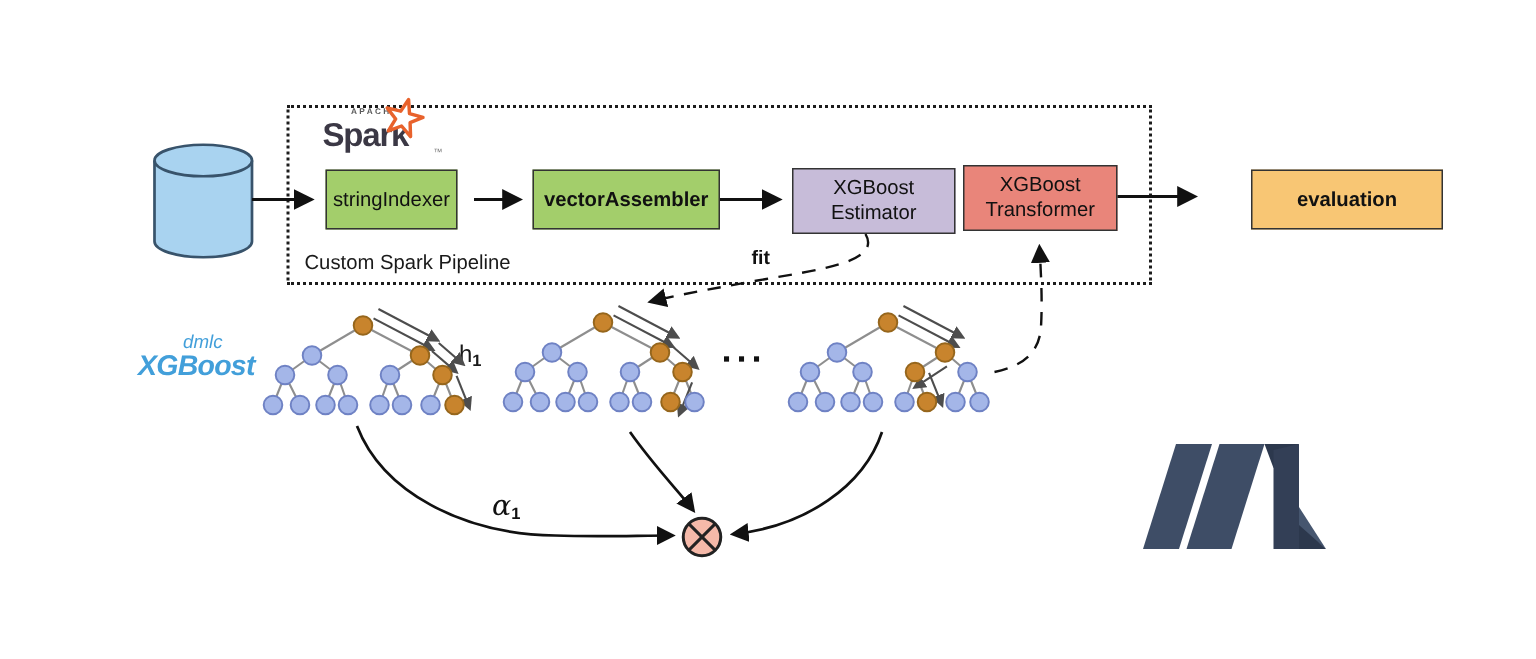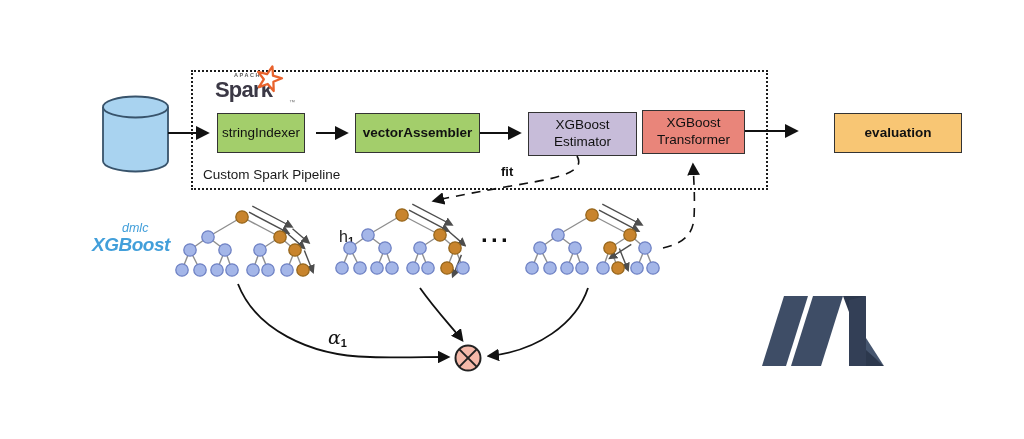--- a/index.html
+++ b/index.html
@@ -25,21 +25,21 @@
   #spark-apache{font-size:5.5px;letter-spacing:1.6px;color:#5a5a5a;margin-left:19px;font-weight:bold;}
   #spark-name{font-size:22px;font-weight:bold;letter-spacing:-0.8px;color:var(--spark-text);}
   #spark-tm{position:absolute;left:74px;top:26px;font-size:6px;color:#777;}
   
   #fit-label{left:501px;top:164px;font-size:13px;color:#111;font-weight:bold;}
   
   #xgb-dmlc{left:97px;top:221px;font-size:12.5px;font-style:italic;color:var(--xgboost-blue);margin-left:25px;}
   #xgb-name{left:92px;top:234px;font-size:19px;font-weight:bold;font-style:italic;
             letter-spacing:-0.5px;color:var(--xgboost-blue);}
   
-  #h1-label{left:306px;top:228px;font-size:16px;color:#1a1a1a;margin-left:33px;}
+  #h1-label{left:306px;top:228px;font-size:16px;color:#1a1a1a;}
   #alpha-label{left:328px;top:326px;font-size:19px;font-style:italic;
                font-family:"DejaVu Serif",serif;color:#111;}
   .sub{font-size:11px;font-weight:bold;vertical-align:-3px;font-family:"Liberation Sans",sans-serif;font-style:normal;}
   #tree-dots{left:481px;top:226px;font-size:24px;font-weight:bold;letter-spacing:2px;color:#111;}
   
   #overlay{position:absolute;left:0;top:0;pointer-events:none;}
   .flow-arrow{stroke:#111;stroke-width:2;fill:none;}
   .dash-arrow{stroke:#111;stroke-width:1.6;fill:none;stroke-dasharray:9 7;}
   .curve{stroke:#111;stroke-width:1.8;fill:none;}
   .tree-edge{stroke:var(--tree-edge);stroke-width:1.4;}

